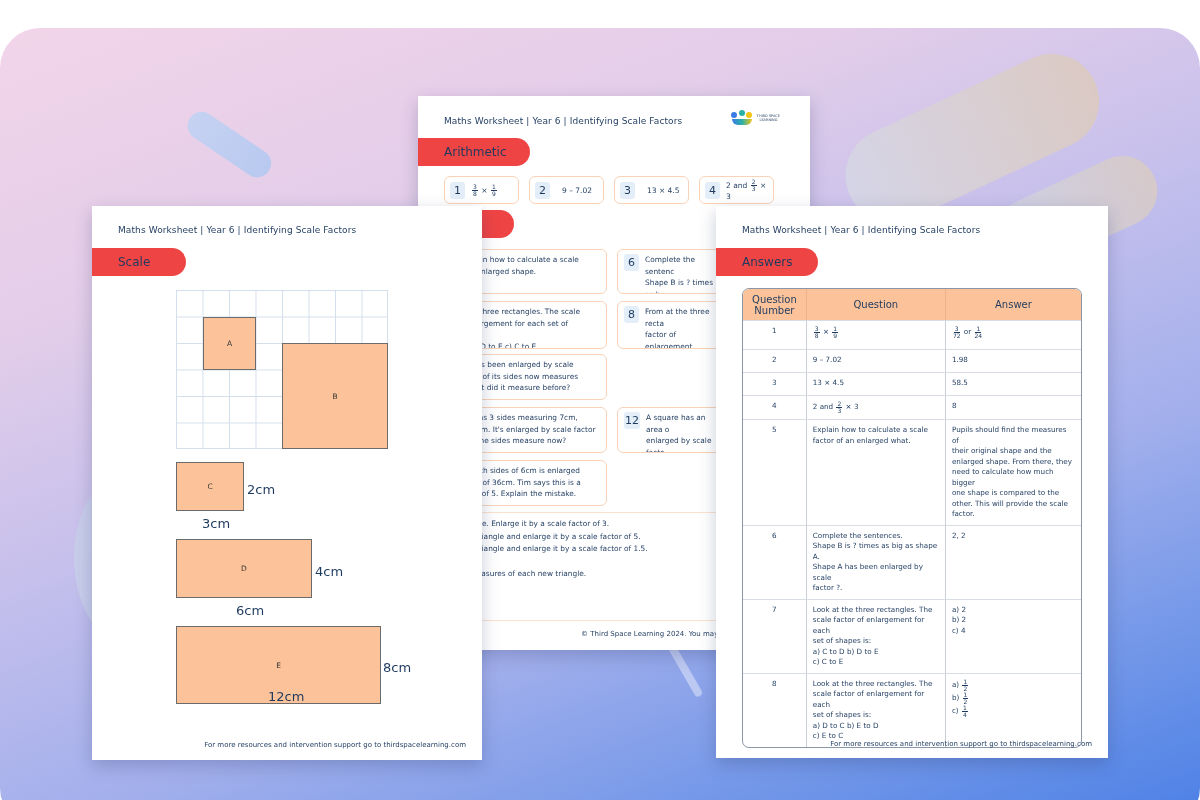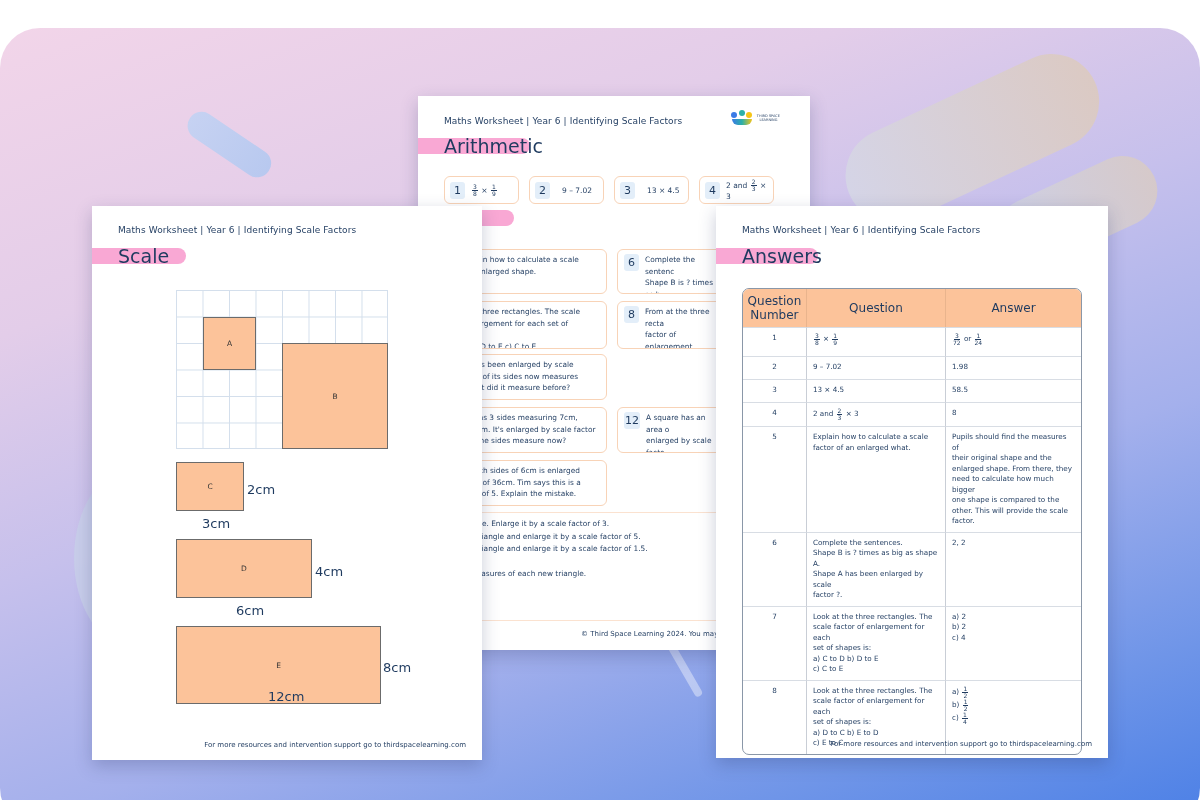--- a/index.html
+++ b/index.html
@@ -18,22 +18,22 @@
   .deco-big2 { left: 1000px; top: 185px; width: 170px; height: 70px; background: linear-gradient(90deg, #ced3e6, #d9cbc4); transform: rotate(-25deg); transform-origin: left center; border-radius: 40px; opacity: .85; }
   .deco-circle { left: 74px; top: 440px; width: 120px; height: 180px; border-radius: 50%; background: #c8d0ea; opacity: .8; }
   .deco-streak { left: 640px; top: 560px; width: 120px; height: 8px; background: rgba(255,255,255,.4); transform: rotate(60deg); transform-origin: left center; border-radius: 4px; }
 
   .page {
     position: absolute; background: #ffffff;
     box-shadow: 0 6px 16px rgba(40,50,100,.25);
   }
   .page-header { position: absolute; left: 26px; font-size: 9px; color: #1e3a5f; letter-spacing: .1px; }
   .pill {
-    position: absolute; left: 0; height: 16px; border-radius: 0 16px 16px 0;
-    background: #f9a8d4; color: #1e3a5f; font-size: 19px; display: flex; align-items: center; padding-left: 26px;
+    position: absolute; left: 0; height: 28px; border-radius: 0 16px 16px 0;
+    background: #ef4444; color: #1e3a5f; font-size: 12px; display: flex; align-items: center; padding-left: 26px;
   }
   .footer { position: absolute; font-size: 7px; color: #1e3a5f; white-space: nowrap; }
 
   
   #page-mid { left: 418px; top: 68px; width: 392px; height: 554px; }
   #page-mid .page-header { top: 20px; }
   .logo { position: absolute; right: 30px; top: 14px; display: flex; align-items: center; gap: 4px; }
   .logo-dots { position: relative; width: 22px; height: 16px; }
   .logo-dots span { position: absolute; width: 6px; height: 6px; border-radius: 50%; }
   .logo-text { font-size: 3.5px; line-height: 4px; color: #1e3a5f; text-align: center; }
@@ -71,21 +71,21 @@
   }
   .dim { position: absolute; font-size: 13px; color: #1e3a5f; }
 
   
   #page-right { left: 716px; top: 178px; width: 392px; height: 552px; }
   #page-right .page-header { top: 19px; }
   .ans-table {
     position: absolute; left: 26px; top: 82px; width: 340px; border: 1px solid #8a97a8; border-radius: 7px;
     overflow: hidden; border-collapse: separate; border-spacing: 0; font-size: 7.2px; color: #1e3a5f;
   }
-  .ans-table th { background: #fcc39a; font-weight: normal; font-size: 12px; height: 38px; border-right: 1px solid #e9b48d; }
+  .ans-table th { background: #fcc39a; font-weight: normal; font-size: 10px; height: 31px; border-right: 1px solid #e9b48d; }
   .ans-table th:last-child, .ans-table td:last-child { border-right: none; }
   .ans-table td { border-top: 1px solid #d8dde4; border-right: 1px solid #c9ced6; padding: 5px 6px; vertical-align: top; line-height: 10.5px; white-space: pre-line; }
   .ans-table td.qn { text-align: center; }
   .c1 { width: 64px; } .c2 { width: 140px; } .c3 { width: 136px; }
 </style>
 </head>
 <body>
 
 <div class="canvas">
   <div class="deco deco-small"></div>

